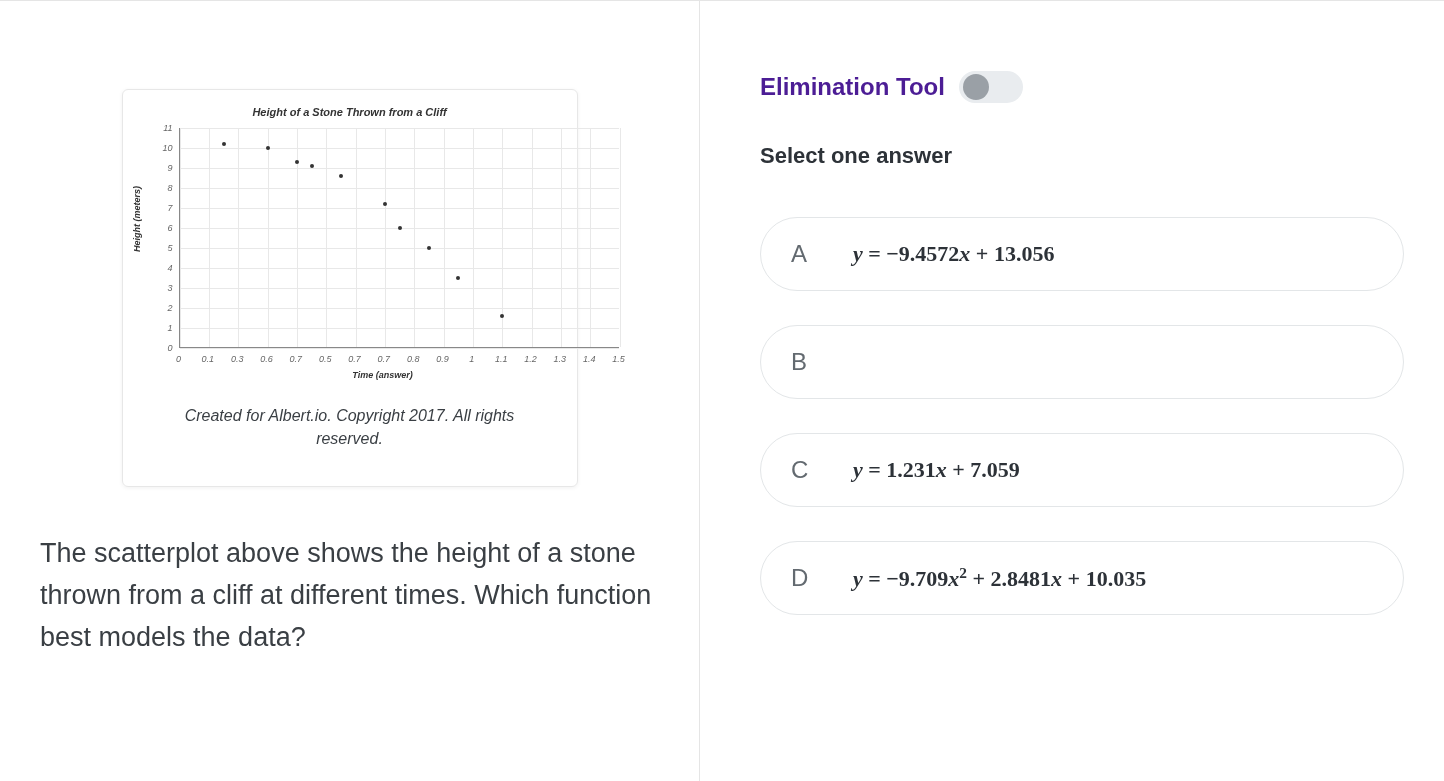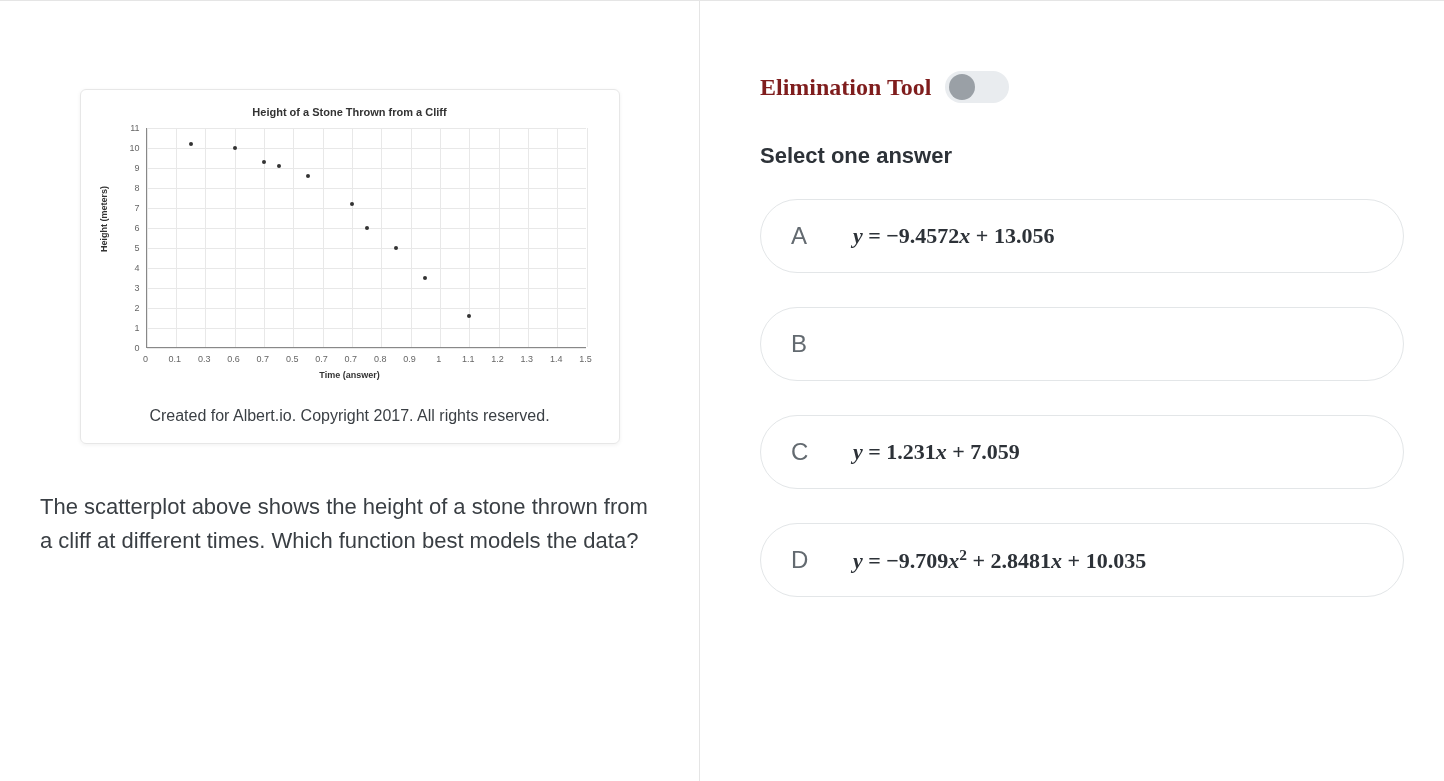--- a/index.html
+++ b/index.html
@@ -2,42 +2,42 @@
 <html><head>
 <meta charset="utf-8">
 <style>
   * { box-sizing: border-box; margin: 0; padding: 0; }
   html, body { width: 1444px; height: 781px; font-family: "Helvetica Neue", Arial, sans-serif; color: #3a3f44; background: #fff; }
   .page { display: flex; width: 100%; height: 100%; border-top: 1px solid #e5e5e5;}
   .left-pane { width: 700px; height: 100%; padding: 28px 40px 28px 40px; border-right: 1px solid #e5e5e5; position: relative;}
   .right-pane { flex: 1; height: 100%; padding: 70px 40px 40px 60px; }
 
   
-  .chart-card { width: 540px; margin: 60px auto 0 auto; border: 1px solid #e7e7e7; border-radius: 6px; box-shadow: 0 1px 4px rgba(0,0,0,0.06); padding: 10px 10px 0 10px; }
+  .chart-card { width: 456px; margin: 60px auto 0 auto; border: 1px solid #e7e7e7; border-radius: 6px; box-shadow: 0 1px 4px rgba(0,0,0,0.06); padding: 10px 10px 20px 10px; font-style: italic; }
   .chart-title-wrap { text-align: center; font-size: 11px; font-weight: 700; color: #333; padding: 6px 0 4px 0;}
   .chart-area { position: relative; width: 500px; height: 260px; margin: 0 auto; }
   .plot-box { position: absolute; left: 46px; top: 6px; width: 440px; height: 220px; border-left: 1px solid #888; border-bottom: 1px solid #888; }
   .grid-v, .grid-h { position: absolute; background: #e8e8e8; }
   .grid-v { top:0; bottom:0; width:1px; }
   .grid-h { left:0; right:0; height:1px; }
   .y-tick-label { position:absolute; left:0; width:40px; text-align:right; font-size:9px; color:#666; transform: translateY(-50%);}
   .x-tick-label { position:absolute; top:232px; font-size:9px; color:#666; transform: translateX(-50%);}
   .y-axis-title { position:absolute; left:4px; top:50%; transform: translateY(-50%) rotate(-90deg); transform-origin: left center; font-size:9px; font-weight:700; color:#333; white-space: nowrap;}
   .x-axis-title { position:absolute; left:0; right:0; top:248px; text-align:center; font-size:9px; font-weight:700; color:#333;}
   .data-point { position:absolute; width:4px; height:4px; border-radius:50%; background:#333; transform: translate(-50%, 50%);}
   .citation { text-align:center; font-size:16px; color:#3a3f44; padding: 22px 30px 16px 30px; line-height:1.45;}
 
-  .question-text { font-size: 22px; color:#3a3f44; line-height:1.55; margin-top: 46px; padding: 0 0 0 0;}
+  .question-text { font-size: 27px; color:#3a3f44; line-height:1.55; margin-top: 46px; padding: 0 0 0 0;}
 
   
   .elim-row { display:flex; align-items:center; gap:14px; margin-bottom: 40px;}
-  .elim-title { font-size: 24px; font-weight:700; color:#7f1d1d;font-family:Liberation Serif, serif;}
+  .elim-title { font-size: 24px; font-weight:700; color:#4c1d95;}
   .toggle { width:64px; height:32px; border-radius:16px; background:#e9ecef; position:relative; cursor:pointer;}
   .toggle-knob { position:absolute; left:4px; top:3px; width:26px; height:26px; border-radius:50%; background:#9aa0a6;}
-  .select-title { font-size: 22px; font-weight:700; color:#2d3238; margin-bottom: 30px;}
+  .select-title { font-size: 22px; font-weight:700; color:#2d3238; margin-bottom: 48px;}
 
   .choice { display:flex; align-items:center; gap:34px; border:1px solid #e3e6e8; border-radius: 40px; padding: 20px 30px; margin-bottom: 34px; cursor:pointer; min-height: 74px; background:#fff;}
   .choice-letter { font-size: 24px; font-weight:400; color:#636a70; width: 28px; text-align:left;}
   .choice-formula { font-size: 22px; color:#2d3238; font-family: Georgia, "Times New Roman", serif; white-space: nowrap; font-weight: bold;}
   .mi { font-style: italic; }
   .sup { font-size: 0.7em; vertical-align: super; font-style: italic;}
 </style>
 </head>
 <body>
 

